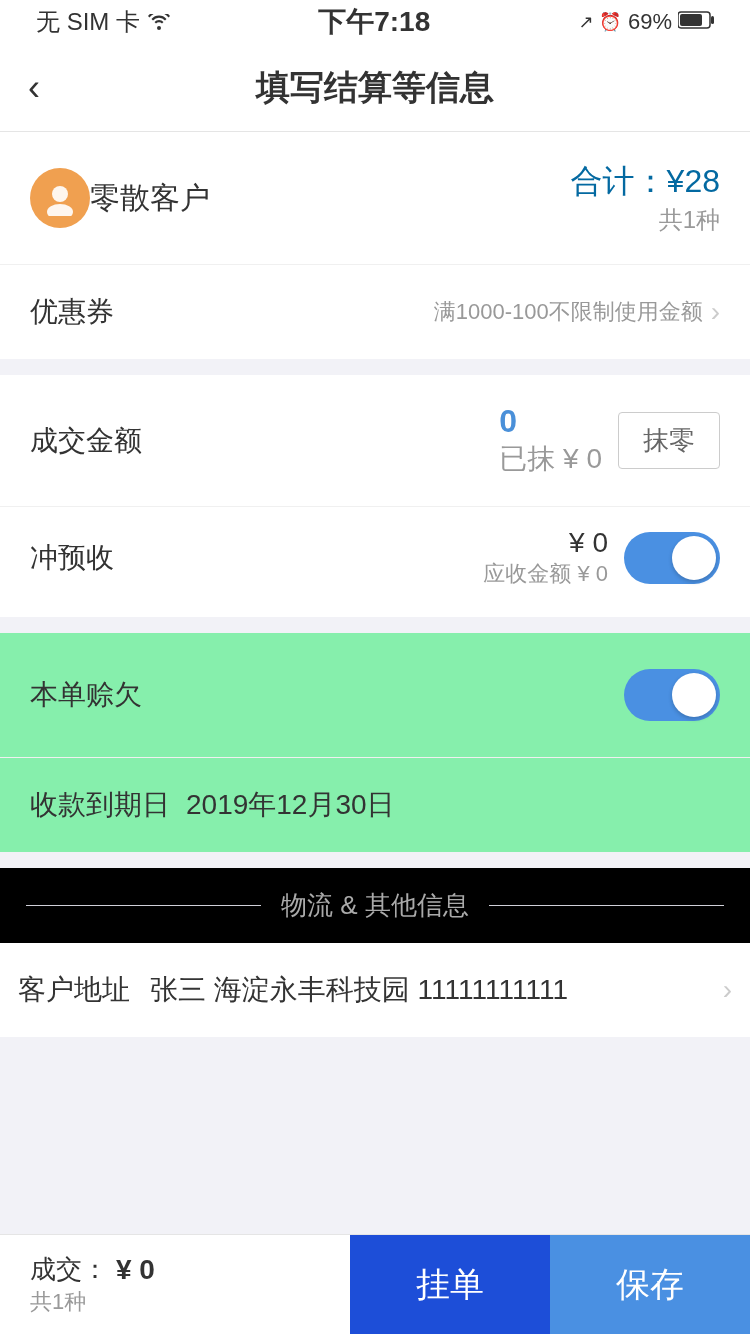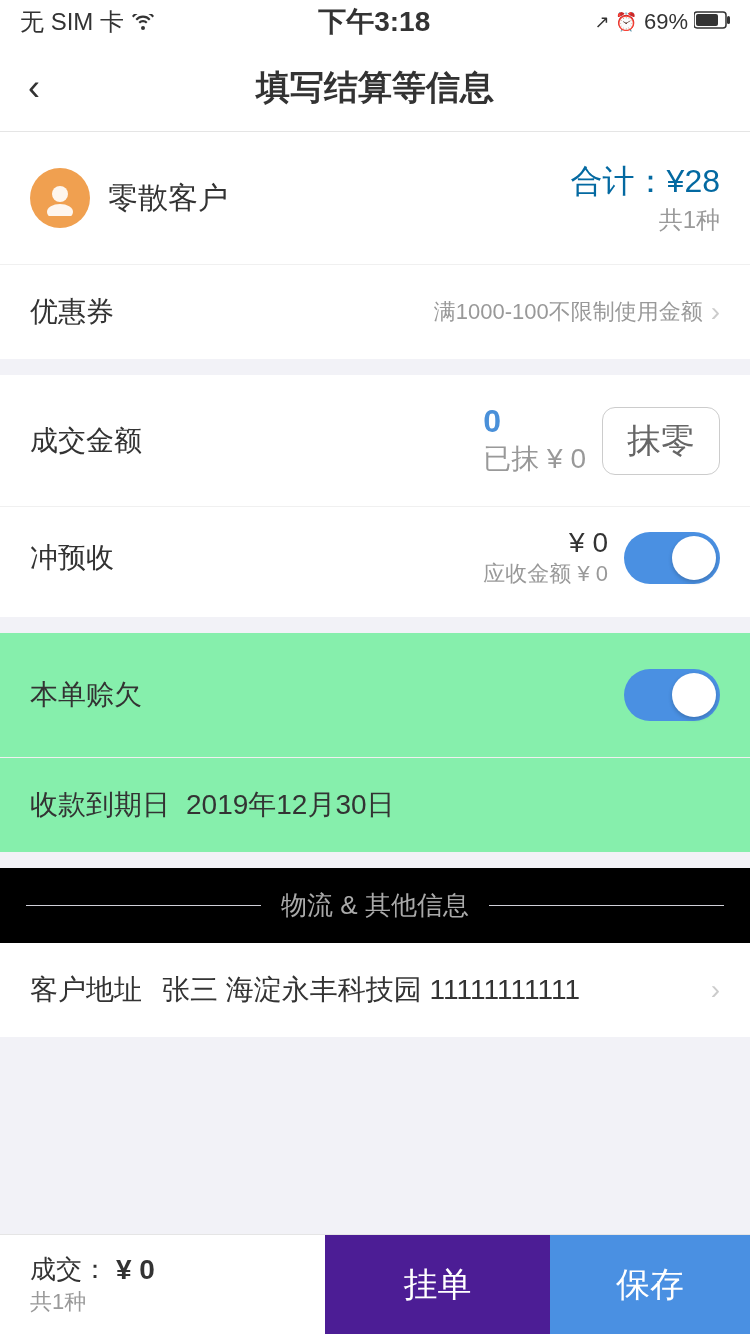--- a/index.html
+++ b/index.html
@@ -15,21 +15,21 @@
     }
 
     
     .status-bar {
       width: 100%;
       height: 44px;
       background: #fff;
       display: flex;
       align-items: center;
       justify-content: space-between;
-      padding: 0 20px;
+      padding: 0 36px;
       font-size: 24px;
       font-weight: 500;
     }
     .status-left { display: flex; align-items: center; gap: 8px; }
     .status-center { font-size: 28px; font-weight: 600; }
     .status-right { display: flex; align-items: center; gap: 6px; font-size: 22px; }
 
     
     .nav-bar {
       width: 100%;
@@ -69,21 +69,20 @@
     
     .customer-row {
       display: flex;
       align-items: center;
       justify-content: space-between;
       padding: 28px 30px;
     }
     .customer-left {
       display: flex;
       align-items: center;
-      gap: 18px;
     }
     .customer-avatar {
       width: 60px;
       height: 60px;
       border-radius: 50%;
       background: #f0a050;
       display: flex;
       align-items: center;
       justify-content: center;
       font-size: 28px;
@@ -161,23 +160,23 @@
       align-items: center;
       gap: 16px;
     }
     .amount-value {
       font-size: 32px;
       color: #4a90d9;
       font-weight: 600;
     }
     .round-btn {
       border: 1px solid #ccc;
-      border-radius: 13px;
+      border-radius: 4px;
       padding: 10px 24px;
-      font-size: 34px;
+      font-size: 26px;
       color: #666;
       background: #fff;
       cursor: pointer;
     }
     .amount-sub {
       font-size: 28px;
       color: #999;
     }
 
     
@@ -277,21 +276,21 @@
 
     
     .address-section {
       background: #fff;
       margin-bottom: 0;
     }
     .address-row {
       display: flex;
       align-items: center;
       justify-content: space-between;
-      padding: 28px 30px;
+      padding: 28px 18px;
     }
     .address-label {
       font-size: 28px;
       color: #333;
       flex-shrink: 0;
       margin-right: 20px;
     }
     .address-value {
       font-size: 28px;
       color: #333;
@@ -326,23 +325,23 @@
       align-items: center;
       gap: 8px;
     }
     .bottom-deal-label { color: #333; }
     .bottom-deal-amount { font-size: 28px; font-weight: 600; color: #333; }
     .bottom-count {
       font-size: 22px;
       color: #999;
     }
     .bottom-btn-pending {
-      width: 225px;
+      width: 200px;
       height: 100%;
-      background: #4c1d95;
+      background: #1d4ed8;
       display: flex;
       align-items: center;
       justify-content: center;
       font-size: 34px;
       color: #fff;
       cursor: pointer;
     }
     .bottom-btn-save {
       width: 200px;
       height: 100%;
@@ -360,21 +359,21 @@
 
 <div class="status-bar">
   <div class="status-left">
     <span>无 SIM 卡</span>
     <span>
       <svg width="22" height="16" viewBox="0 0 22 16">
           <path d="M11 12a2 2 0 1 1 0 4 2 2 0 0 1 0-4zm-4.5-4a6 6 0 0 1 9 0l-1.5 1.5a4 4 0 0 0-6 0L6.5 8zm-3-3a10 10 0 0 1 15 0l-1.5 1.5a8 8 0 0 0-12 0L3.5 5zM0 2A14 14 0 0 1 22 2l-1.5 1.5A12 12 0 0 0 1.5 3.5L0 2z" fill="#333"></path>
         </svg>
     </span>
   </div>
-  <div class="status-center">下午3:18</div>
+  <div class="status-center">下午7:18</div>
   <div class="status-right">
     <span style="font-size:18px;">↗</span>
     <span style="font-size:18px;">⏰</span>
     <span>69%</span>
     <span>
       <svg width="36" height="18" viewBox="0 0 36 18">
         <rect x="0" y="1" width="32" height="16" rx="3" fill="none" stroke="#333" stroke-width="1.5"></rect>
         <rect x="33" y="5" width="3" height="8" rx="1.5" fill="#333"></rect>
         <rect x="2" y="3" width="22" height="12" rx="2" fill="#333"></rect>
       </svg>

